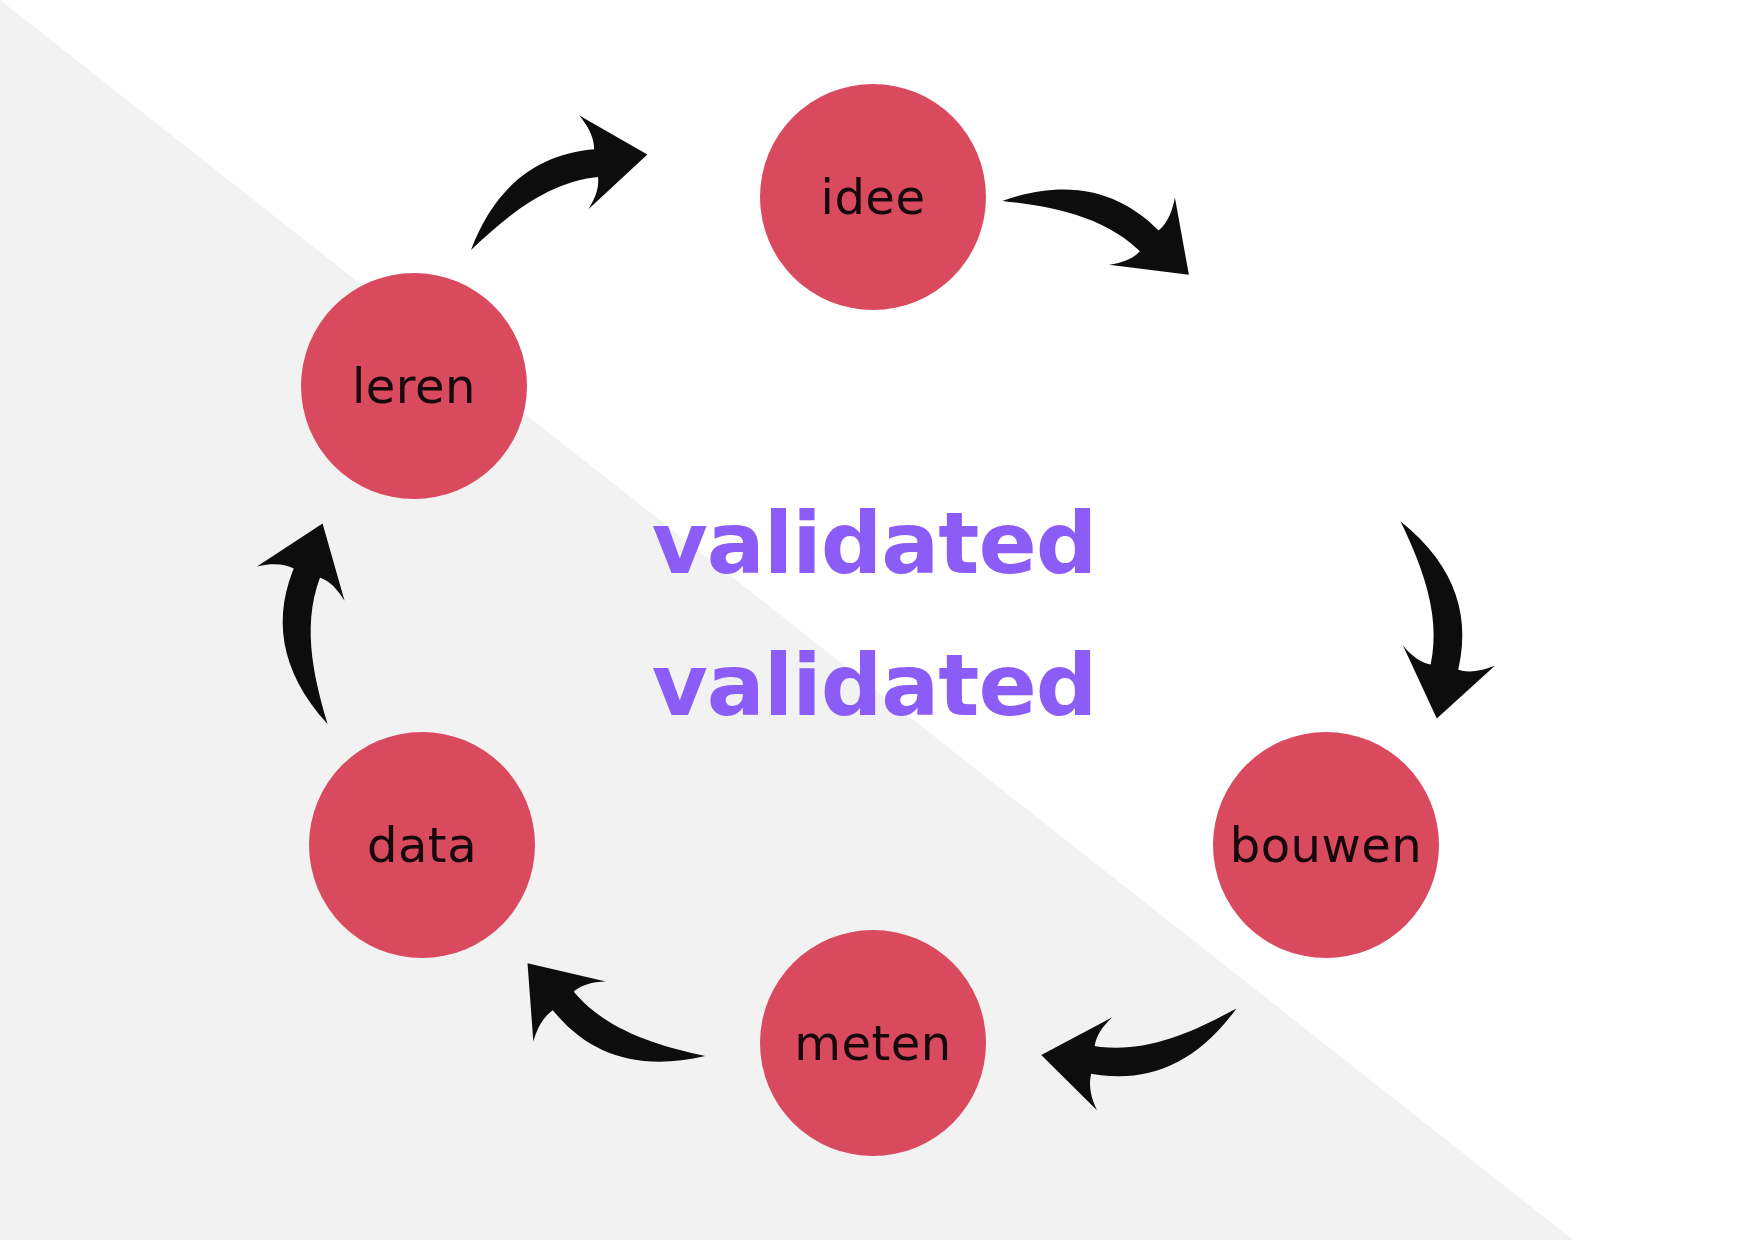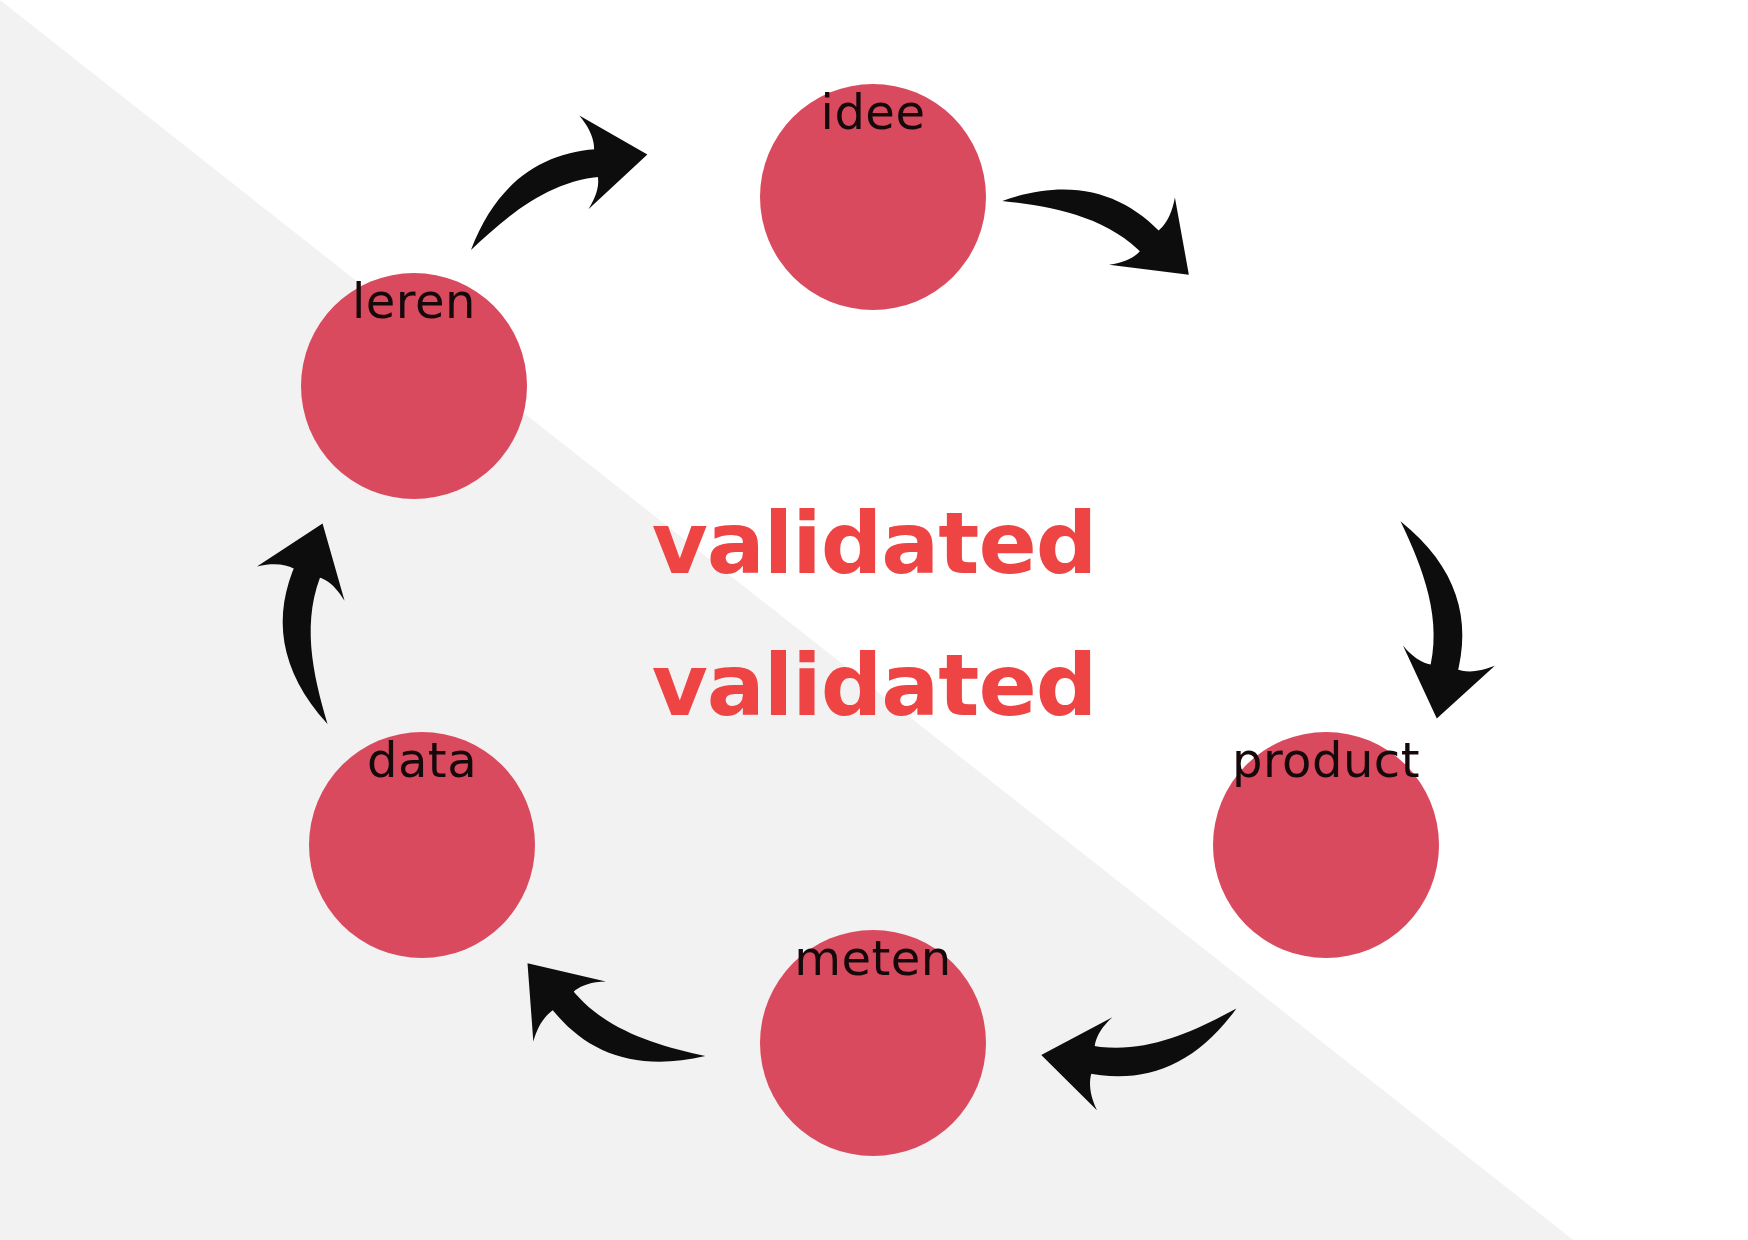--- a/index.html
+++ b/index.html
@@ -23,20 +23,21 @@
     background: #f2f2f3;
     clip-path: polygon(0% 0%, 90% 100%, 0% 100%);
   }
   .node {
     position: absolute;
     width: 226px;
     height: 226px;
     border-radius: 50%;
     background: #da4a5e;
     display: flex;
+    align-items: center;
     justify-content: center;
   }
   .node span {
     font-size: 48px;
     color: #16090c;
     letter-spacing: 0.5px;
     white-space: nowrap;
   }
   .node-idee    { left: 760px;  top: 84px;  }
   .node-bouwen  { left: 1221px; top: 277px; }
@@ -48,21 +49,21 @@
   .center-title {
     position: absolute;
     left: 474px;
     top: 472px;
     width: 800px;
     text-align: center;
     font-size: 86px;
     line-height: 142px;
     font-weight: bold;
     letter-spacing: -1px;
-    color: #ef4444;
+    color: #8b5cf6;
   }
 
   .arrow {
     position: absolute;
     width: 200px;
     height: 140px;
     overflow: visible;
     fill: #0d0d0d;
   }
   .arrow-1 { left: 452px;  top: 110px; transform: rotate(-8deg);  }
@@ -106,21 +107,21 @@
       <use href="#swoosh"></use>
     </svg>
   <svg class="arrow arrow-6" viewBox="0 0 200 140">
       <use href="#swoosh"></use>
     </svg>
 
   <div class="node node-idee">
     <span>idee</span>
   </div>
   <div class="node node-product">
-    <span>product</span>
+    <span>bouwen</span>
   </div>
   <div class="node node-data">
     <span>data</span>
   </div>
   <div class="node node-meten">
     <span>meten</span>
   </div>
   <div class="node node-leren">
     <span>leren</span>
   </div>

